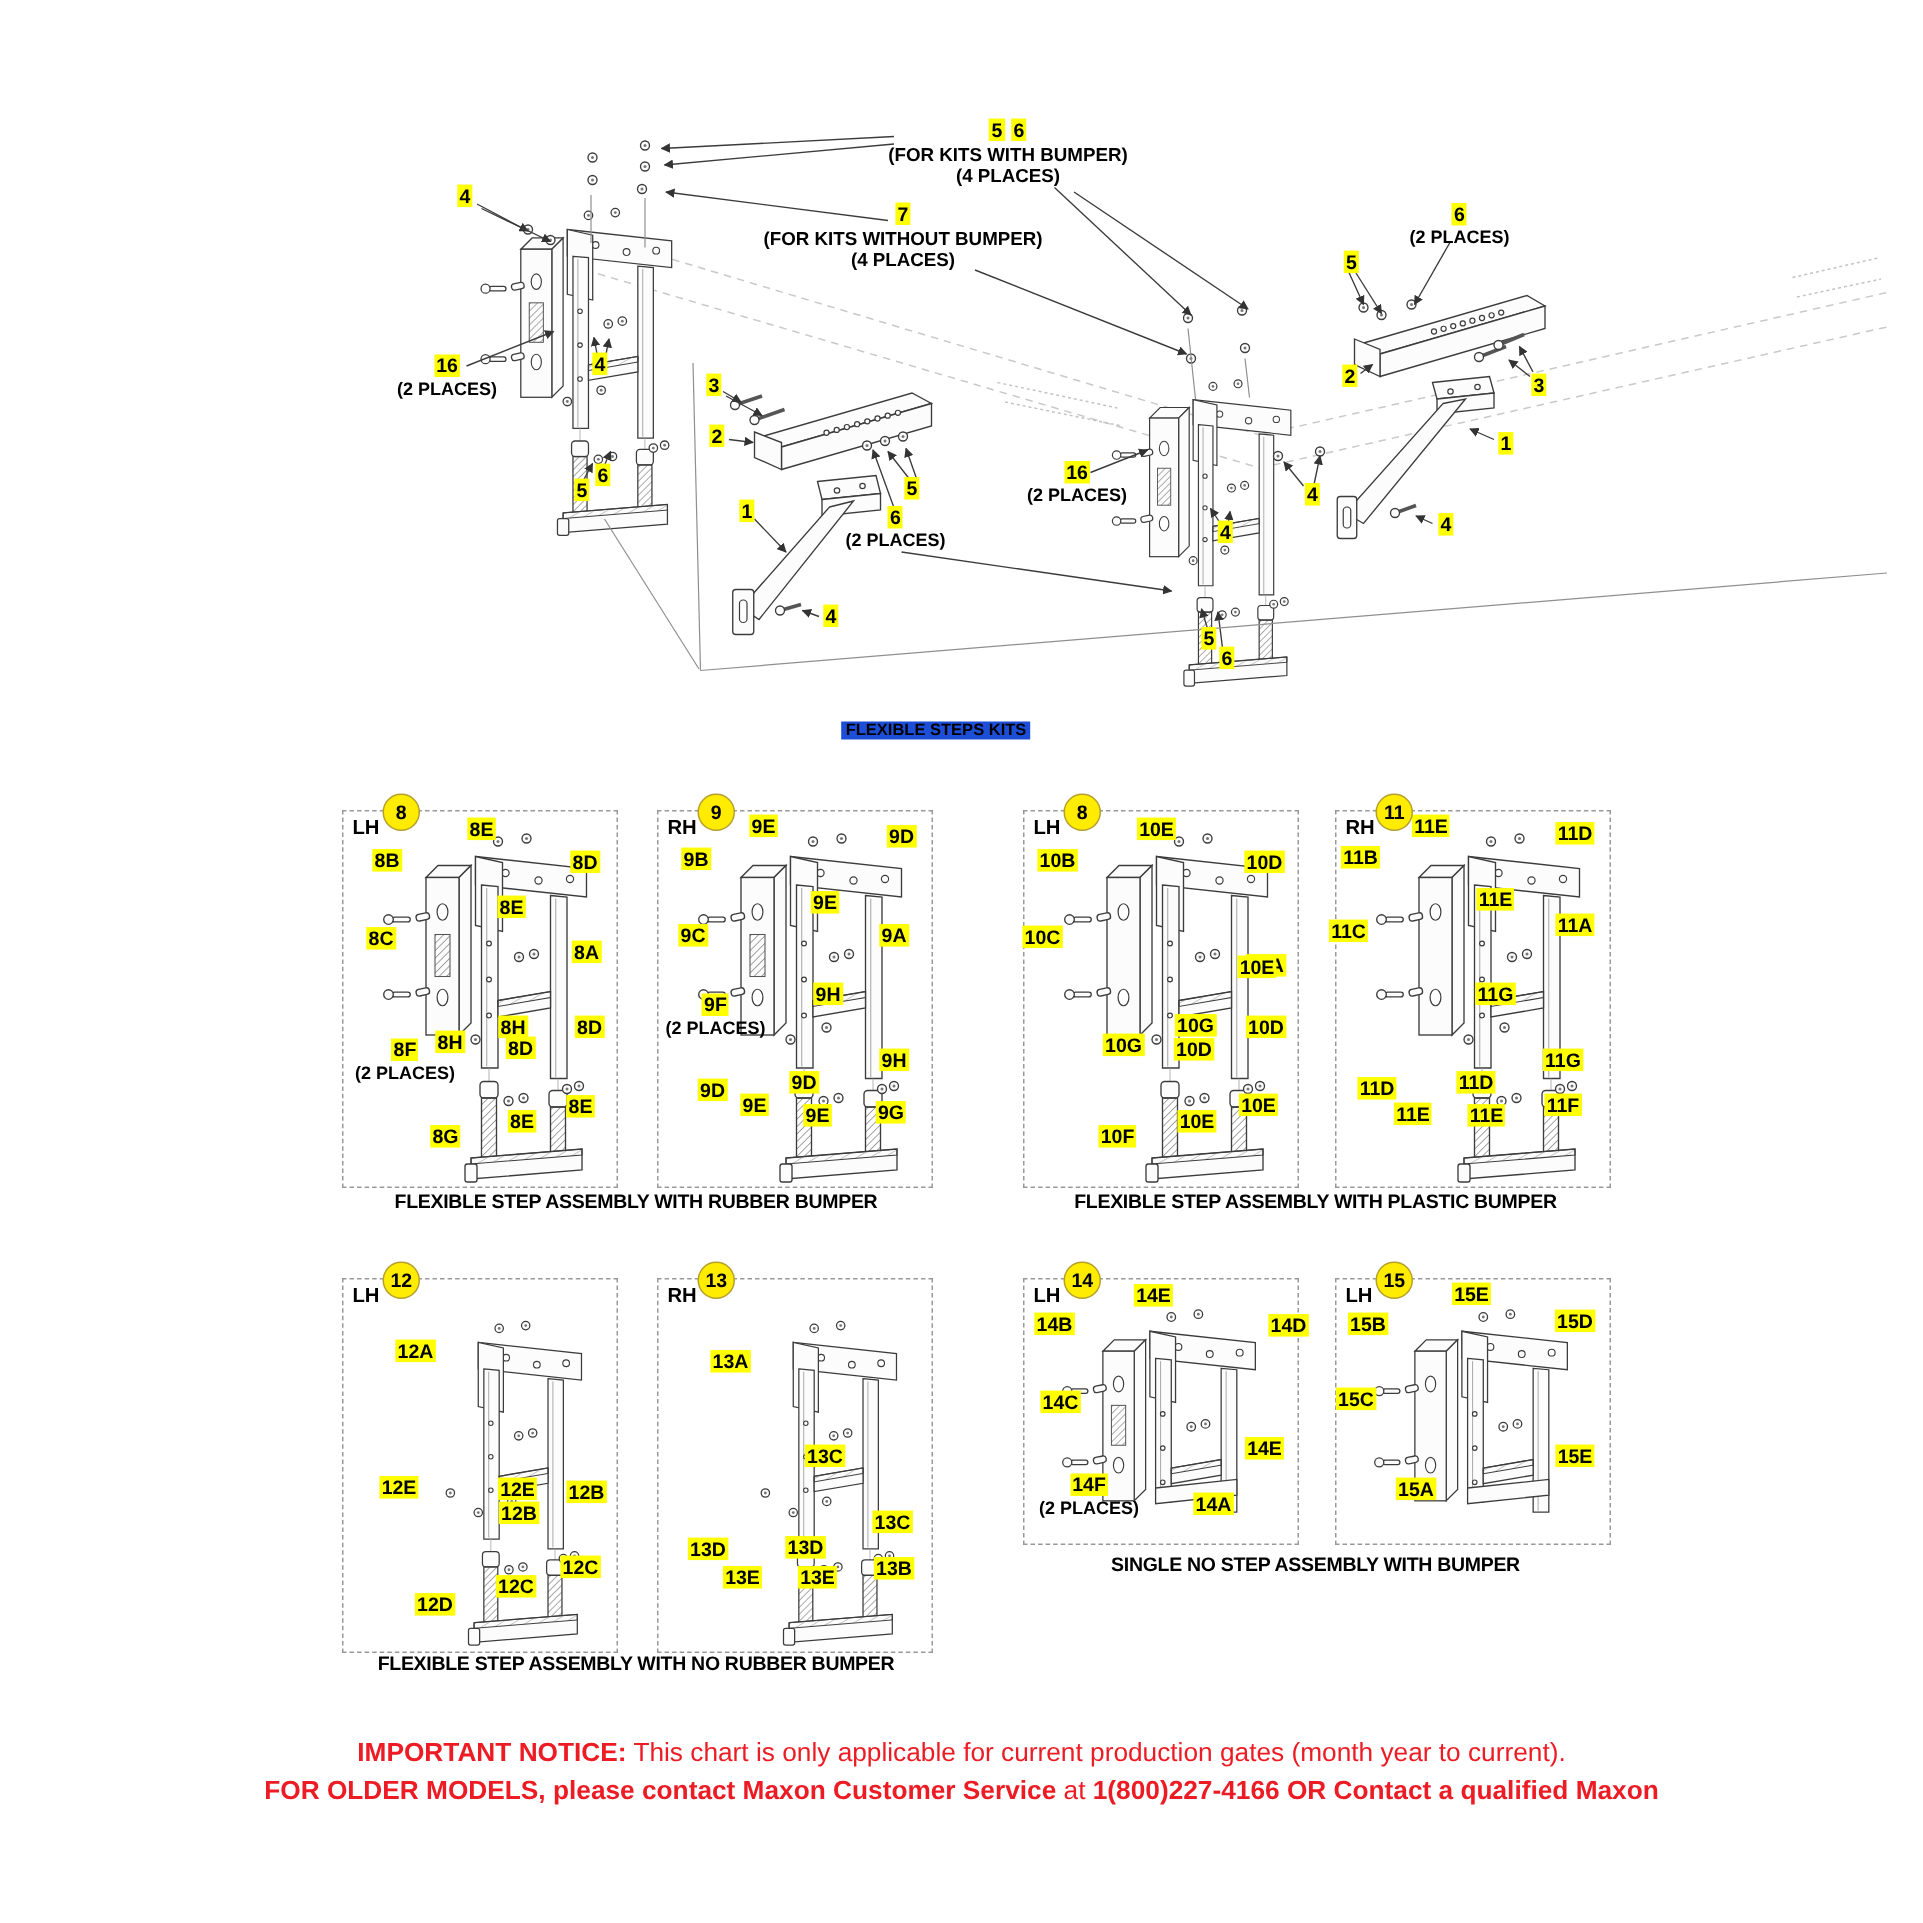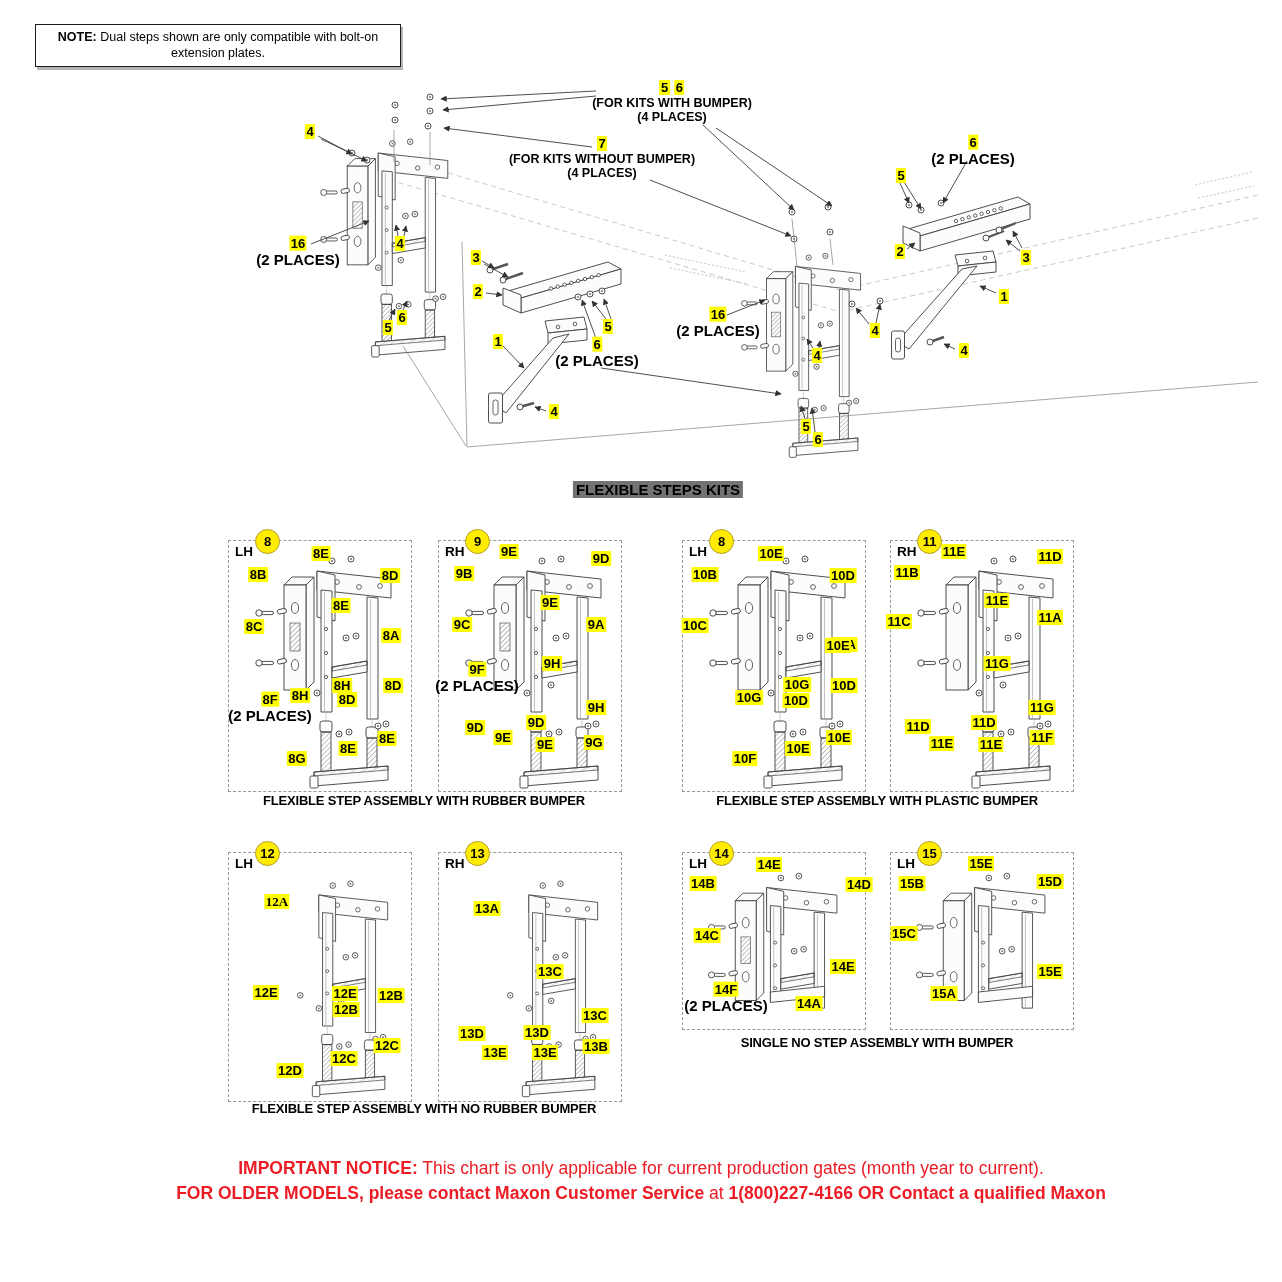--- a/index.html
+++ b/index.html
@@ -5,27 +5,27 @@
   html,body{margin:0;padding:0;background:#fff;}
   .page{position:relative;width:1282px;height:1282px;background:#fff;overflow:hidden;
         font-family:"Liberation Sans",sans-serif;color:#000;}
   .layer{position:absolute;left:0;top:0;width:100%;height:100%;}
   
   .note-box{position:absolute;left:35px;top:24px;width:352px;border:1.5px solid #1a1a1a;
     background:#fff;box-shadow:2px 3px 0 rgba(110,110,110,.5);padding:4px 6px;
     font-size:12.5px;line-height:1.3;text-align:center;z-index:6;}
   .date{position:absolute;top:26px;right:36px;color:#ed1c24;font-size:30px;font-weight:bold;
     letter-spacing:-0.5px;z-index:6;}
-  .sec-title{position:absolute;top:481px;left:658px;transform:translateX(-50%);
-    font-weight:bold;font-size:15px;background:#737373;padding:0 3px;white-space:nowrap;z-index:6;}
+  .sec-title{position:absolute;top:481px;left:624px;transform:translateX(-50%);
+    font-weight:bold;font-size:11px;background:#1d4ed8;padding:0 3px;white-space:nowrap;z-index:6;}
   
   .co{position:absolute;transform:translate(-50%,-50%);text-align:center;line-height:1.12;
     white-space:nowrap;z-index:5;}
   .co .hl{background:#ffff00;font-weight:bold;font-size:13px;padding:0 1.5px;}
-  .co .plain{display:block;font-weight:bold;font-size:15px;}
+  .co .plain{display:block;font-weight:bold;font-size:12px;}
   .co.note{transform:translateX(-50%);}
   .co.note .plain{font-size:12.5px;}
   
   .panel{position:absolute;border:1px dashed #999;background:#fff;z-index:3;}
   .panel .side{position:absolute;left:6px;top:3px;font-weight:bold;font-size:13.5px;z-index:6;}
   .num-circle{position:absolute;top:-12px;left:26px;width:23px;height:23px;border-radius:50%;
     background:#ffec00;border:1px solid #b5a02e;display:flex;align-items:center;justify-content:center;
     font-weight:bold;font-size:13px;z-index:7;}
   .panel-art{position:absolute;left:0;top:0;z-index:1;}
   .caption{position:absolute;transform:translateX(-50%);font-weight:bold;font-size:13px;
@@ -36,25 +36,20 @@
   .notice .b{font-weight:bold;}
   
   .face{fill:#fcfcfc;stroke:#3c3c3c;stroke-width:.9;}
   .hole{fill:#fff;stroke:#3c3c3c;stroke-width:.8;}
 </style>
 </head>
 <body>
 
 <div class="page">
 
-  <div class="note-box">
-    <b>NOTE:</b>
-    <span>Dual steps shown are only compatible with bolt-on</span><br>
-    <span>extension plates.</span>
-  </div>
 
 
   <svg id="top-art" class="layer" width="1282" height="510" viewBox="0 0 1282 510" style="height:510px;z-index:1;">
       <defs>
     <pattern id="hd" width="3.5" height="3.5" patternUnits="userSpaceOnUse" patternTransform="rotate(45)">
       <line x1="0" y1="0" x2="0" y2="3.5" stroke="#666" stroke-width=".8"></line>
         </pattern>
     <pattern id="hz" width="4.5" height="4.5" patternUnits="userSpaceOnUse" patternTransform="rotate(60)">
       <line x1="0" y1="0" x2="0" y2="4.5" stroke="#888" stroke-width=".6"></line>
         </pattern>
@@ -708,21 +703,21 @@
             <circle cx="103" cy="20" r="3" class="face"></circle>
             <circle cx="103" cy="20" r="1" fill="#777"></circle>
             <circle cx="122" cy="18" r="3" class="face"></circle>
             <circle cx="122" cy="18" r="1" fill="#777"></circle>
             <circle cx="117" cy="97" r="3" class="face"></circle>
             <circle cx="117" cy="97" r="1" fill="#777"></circle>
             <circle cx="127" cy="95" r="3" class="face"></circle>
             <circle cx="127" cy="95" r="1" fill="#777"></circle>
           </g>
         </svg>
-        <span class="co" style="left: 48px; top: 48px; font-family: Liberation Serif, serif;"><span class="hl">12A</span></span>
+        <span class="co" style="left: 48px; top: 48px;"><span class="hl">12A</span></span>
         <span class="co" style="left: 37px; top: 139px;"><span class="hl">12E</span></span>
         <span class="co" style="left: 116px; top: 140px;"><span class="hl">12E</span></span>
         <span class="co" style="left: 117px; top: 156px;"><span class="hl">12B</span></span>
         <span class="co" style="left: 162px; top: 142px;"><span class="hl">12B</span></span>
         <span class="co" style="left: 158px; top: 192px;"><span class="hl">12C</span></span>
         <span class="co" style="left: 115px; top: 205px;"><span class="hl">12C</span></span>
         <span class="co" style="left: 61px; top: 217px;"><span class="hl">12D</span></span>
       </div>
       <div class="panel" style="left: 438px; top: 852px; width: 182px; height: 248px;">
         <span class="side">RH</span>

